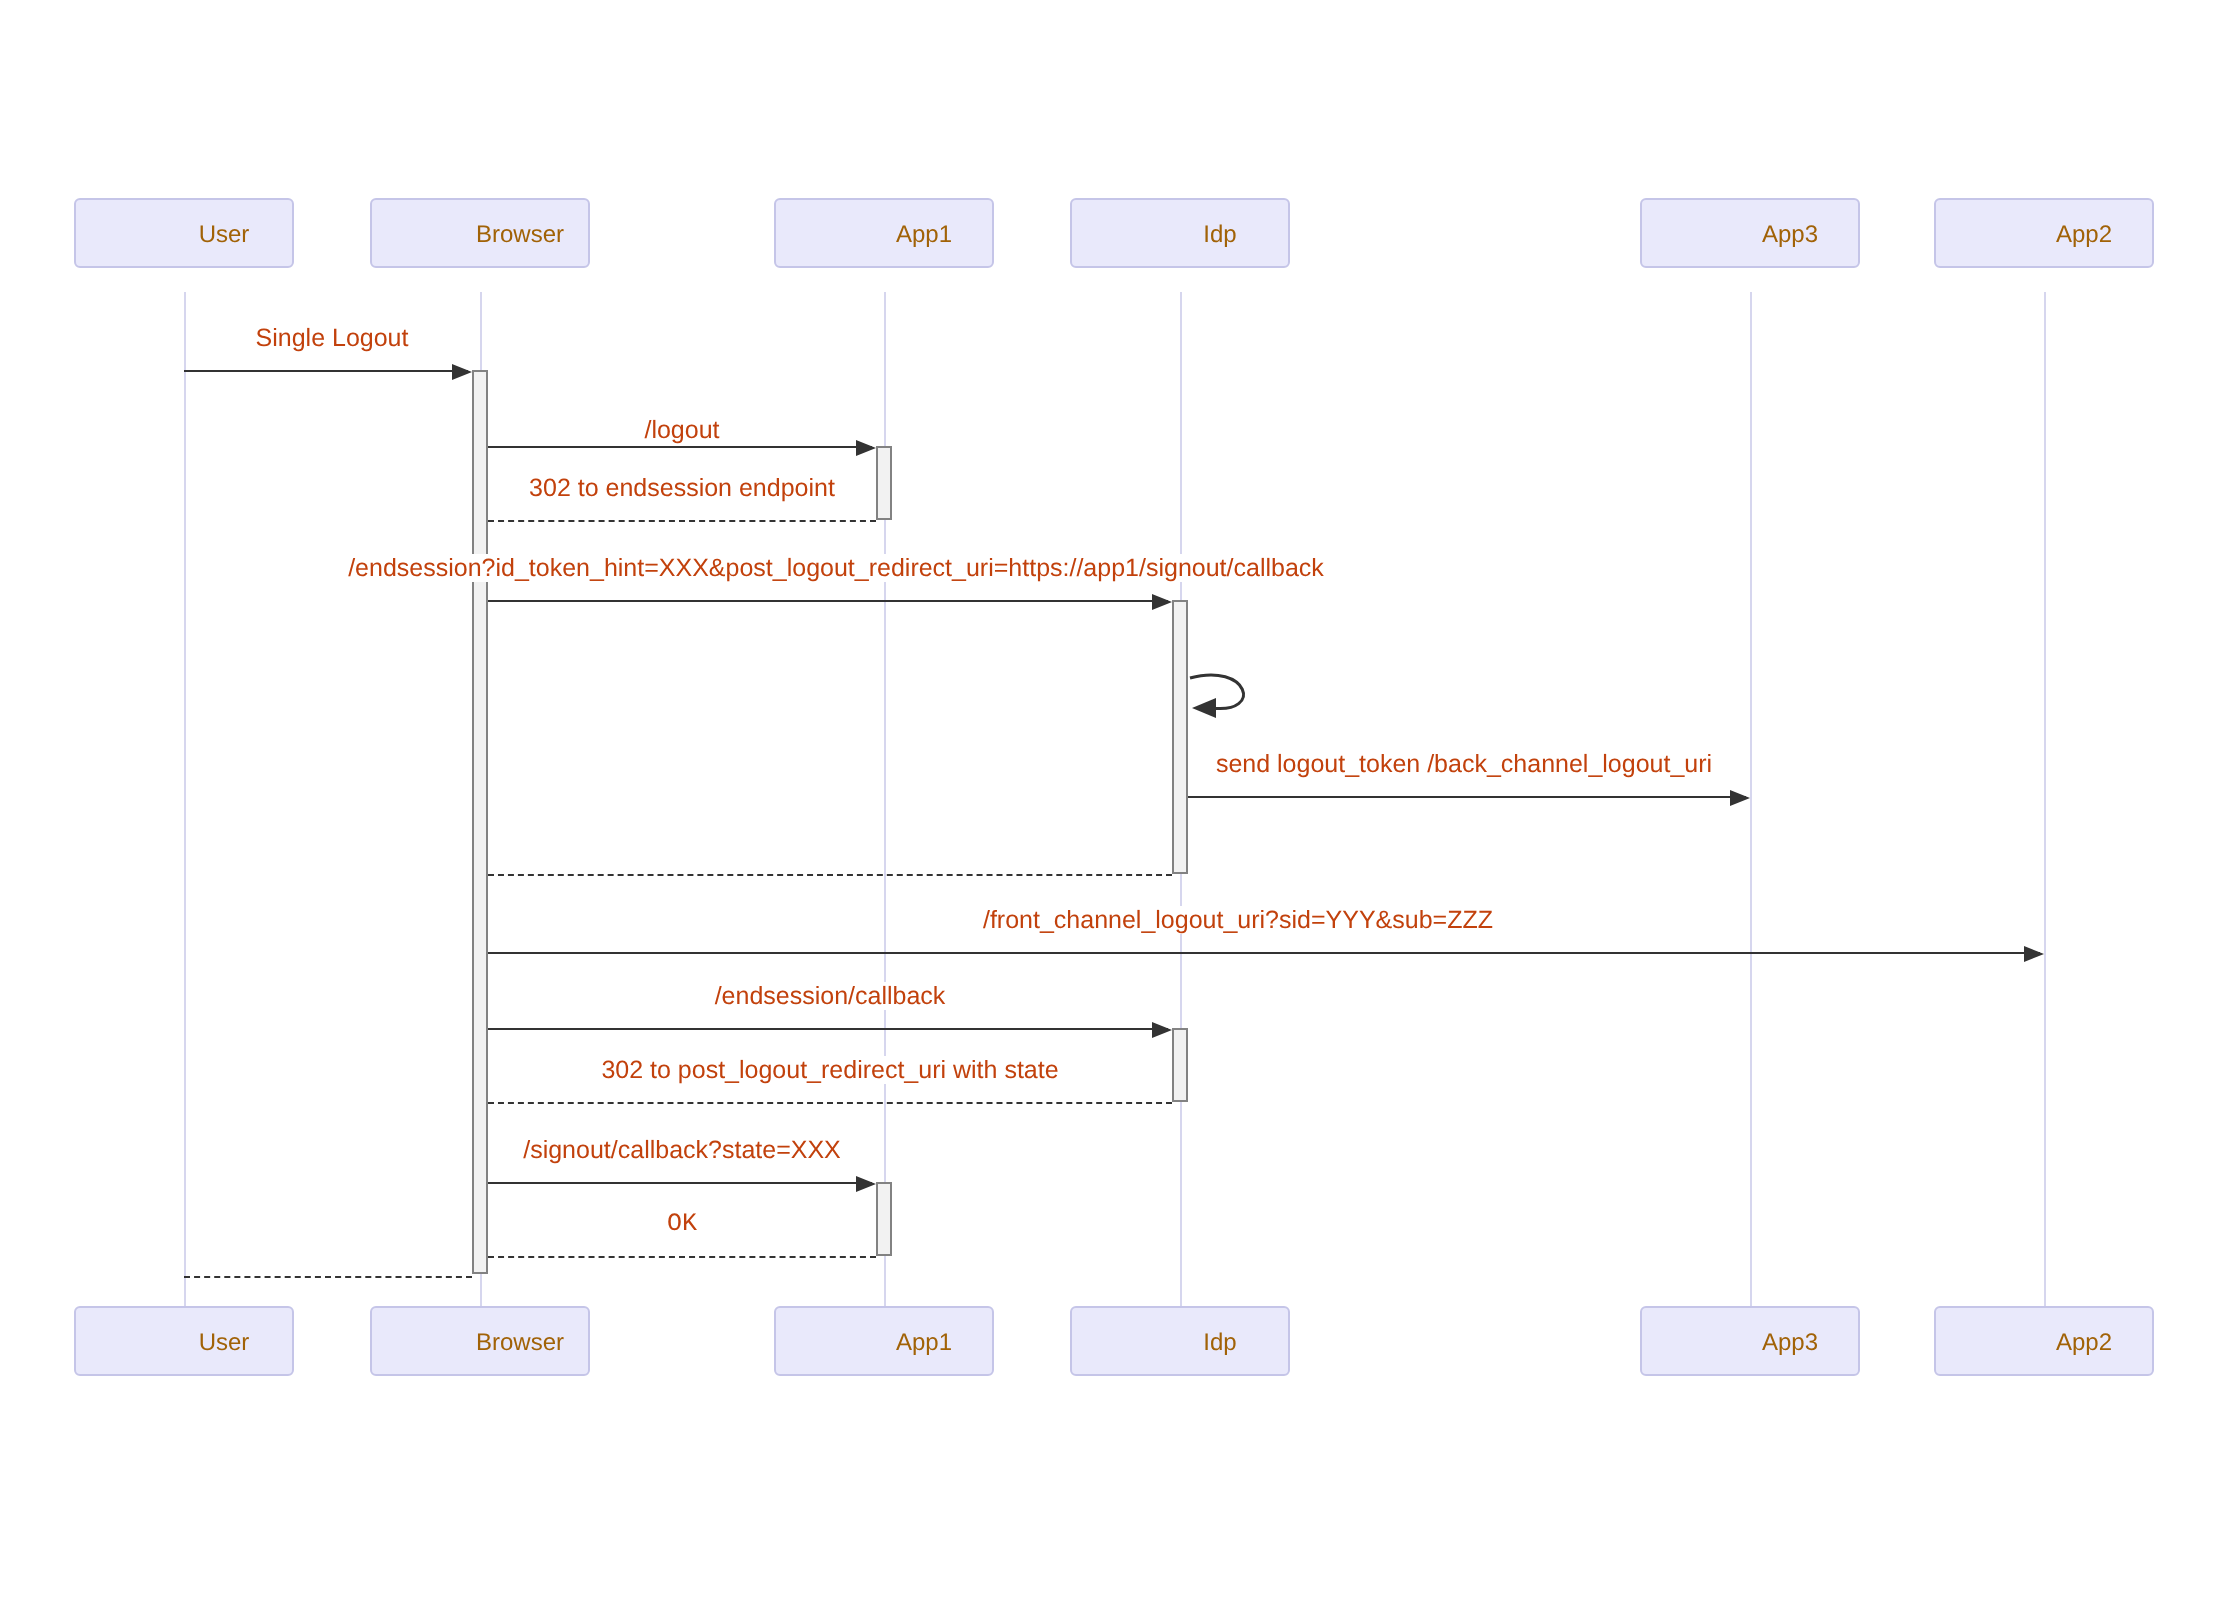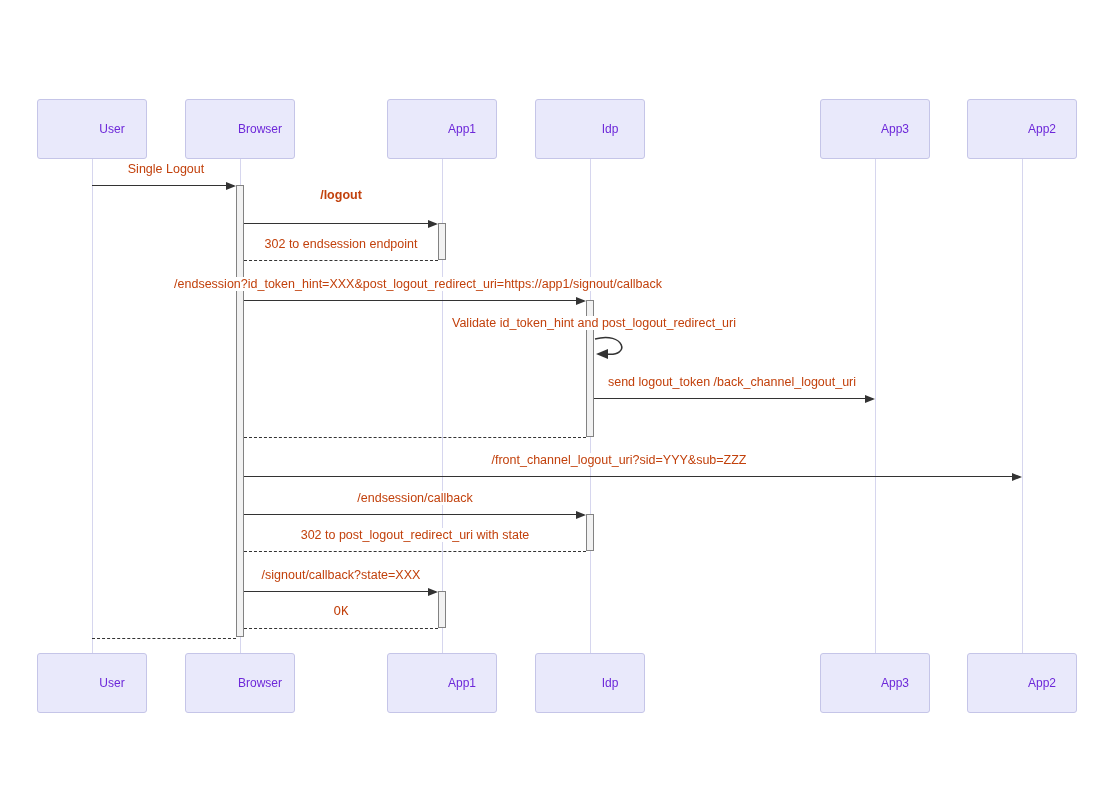--- a/index.html
+++ b/index.html
@@ -6,26 +6,26 @@
   #canvas{
     position:relative;
     width:1115px;height:801px;
     background:#ffffff;
     font-family:"Liberation Sans", sans-serif;
     color:#333333;
     overflow:hidden;
   }
   .actor-box{
     position:absolute;
-    width:110px;height:60px;
+    width:110px;height:35px;
     background:#E9E9FB;
     border:1px solid #c5c5e8;
     border-radius:3px;
     display:flex;align-items:center;justify-content:center;
-    font-size:12px;color:#6d28d9;
+    font-size:12px;color:#a16207;
     box-sizing:border-box;
     padding-left:40px;
   }
   .lifeline{
     position:absolute;
     width:1px;
     background:#d6d6ee;
   }
   .activation{
     position:absolute;
@@ -69,29 +69,28 @@
     <div class="lifeline" style="left: 875px; top: 146px; height: 509px;"></div>
     <div class="lifeline" style="left: 1022px; top: 146px; height: 509px;"></div>
     <div class="activation" style="left: 236px; top: 185px; height: 452px;"></div>
     <div class="activation" style="left: 438px; top: 223px; height: 37px;"></div>
     <div class="activation" style="left: 586px; top: 300px; height: 137px;"></div>
     <div class="activation" style="left: 586px; top: 514px; height: 37px;"></div>
     <div class="activation" style="left: 438px; top: 591px; height: 37px;"></div>
     <div class="msg-label" style="left: 166px; top: 162px;">Single Logout</div>
     <div class="msg-line solid" style="left: 92px; width: 142px; top: 185px;"></div>
     <div class="arrow-head" style="left: 226px; top: 181.5px;"></div>
-    <div class="msg-label" style="left: 341px; top: 188px; font-weight: bold;">/logout</div>
+    <div class="msg-label" style="left: 341px; top: 208px;">/logout</div>
     <div class="msg-line solid" style="left: 244px; width: 192px; top: 223px;"></div>
     <div class="arrow-head" style="left: 428px; top: 219.5px;"></div>
     <div class="msg-label" style="left: 341px; top: 237px;">302 to endsession endpoint</div>
     <div class="msg-line dashed" style="left: 244px; width: 194px; top: 260px;"></div>
     <div class="msg-label" style="left: 418px; top: 277px;">/endsession?id_token_hint=XXX&amp;post_logout_redirect_uri=https://app1/signout/callback</div>
     <div class="msg-line solid" style="left: 244px; width: 340px; top: 300px;"></div>
     <div class="arrow-head" style="left: 576px; top: 296.5px;"></div>
-    <div class="msg-label" style="left: 594px; top: 316px;">Validate id_token_hint and post_logout_redirect_uri</div>
     <div class="self-loop" style="left: 594px; top: 335px;"><svg width="42" height="28" viewBox="0 0 42 28" xmlns="http://www.w3.org/2000/svg">
         <path d="M1,4 C30,-4 38,22 12,19" fill="none" stroke="#333" stroke-width="1.5"></path>
         <polygon points="2,19 14,14 14,24" fill="#333"></polygon>
       </svg></div>
     <div class="msg-label" style="left: 732px; top: 375px;">send logout_token /back_channel_logout_uri</div>
     <div class="msg-line solid" style="left: 594px; width: 279px; top: 398px;"></div>
     <div class="arrow-head" style="left: 865px; top: 394.5px;"></div>
     <div class="msg-line dashed" style="left: 244px; width: 342px; top: 437px;"></div>
     <div class="msg-label" style="left: 619px; top: 453px;">/front_channel_logout_uri?sid=YYY&amp;sub=ZZZ</div>
     <div class="msg-line solid" style="left: 244px; width: 776px; top: 476px;"></div>

